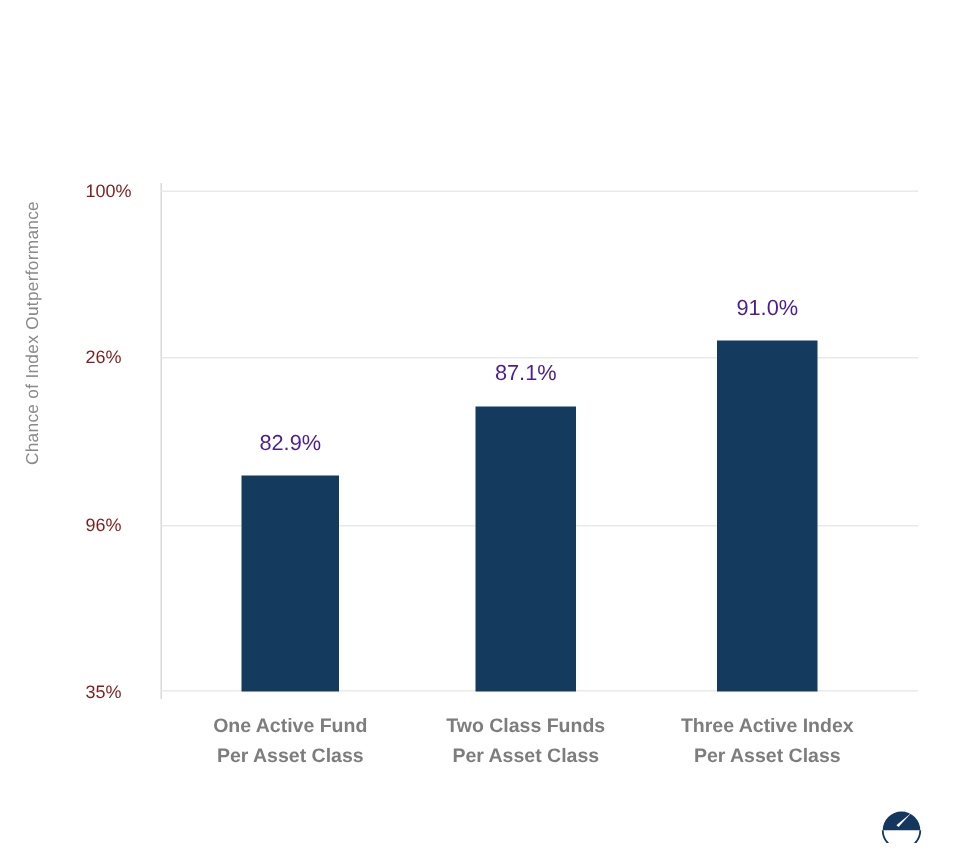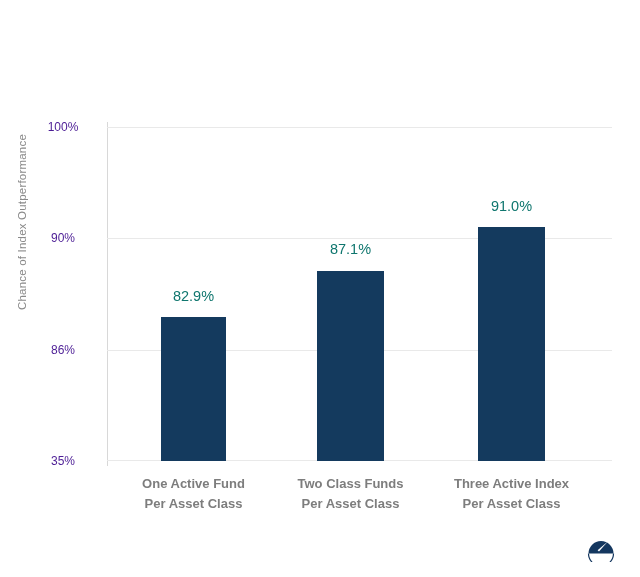--- a/index.html
+++ b/index.html
@@ -50,25 +50,25 @@
     left: 107px;
     top: 122px;
     width: 1px;
     height: 344px;
     background: #d8d8d8;
   }
 
   
   .y-tick-label {
     position: absolute;
-    right: 16px;
+    right: 0;
     width: 44px;
-    text-align: center;
+    text-align: left;
     font-size: 12px;
-    color: #4c1d95;
+    color: #7f1d1d;
     transform: translateY(-50%);
     white-space: nowrap;
   }
   #y-ticks {
     position: absolute;
     left: 55px;
     top: 0;
     width: 46px;
     height: 577px;
   }
@@ -87,21 +87,21 @@
 
   
   .bar {
     position: absolute;
     background: #143a5e;
   }
   .bar-value-label {
     position: absolute;
     text-align: center;
     font-size: 14.5px;
-    color: #0f766e;
+    color: #4c1d95;
     font-weight: 400;
     white-space: nowrap;
   }
 
   
   .x-cat-label {
     position: absolute;
     text-align: center;
     font-size: 13px;
     line-height: 20px;
@@ -127,22 +127,22 @@
   <div id="chart-title">
     <br>
   </div>
 
   <div id="y-axis-title">Chance of Index Outperformance</div>
 
   <div id="y-axis-spine"></div>
 
   <div id="y-ticks">
     <div class="y-tick-label" style="top:127px;">100%</div>
-    <div class="y-tick-label" style="top:238.3px;">90%</div>
-    <div class="y-tick-label" style="top:349.7px;">86%</div>
+    <div class="y-tick-label" style="top:238.3px;">26%</div>
+    <div class="y-tick-label" style="top:349.7px;">96%</div>
     <div class="y-tick-label" style="top:461px;">35%</div>
   </div>
 
   <div id="plot-area">
     <div class="gridline" style="top:0px;"></div>
     <div class="gridline" style="top:111.3px;"></div>
     <div class="gridline" style="top:222.7px;"></div>
     <div class="gridline" style="top:333px;"></div>
 
     <div class="bar" style="left:54px; width:65px; top:190.4px; height:143.6px;"></div>

